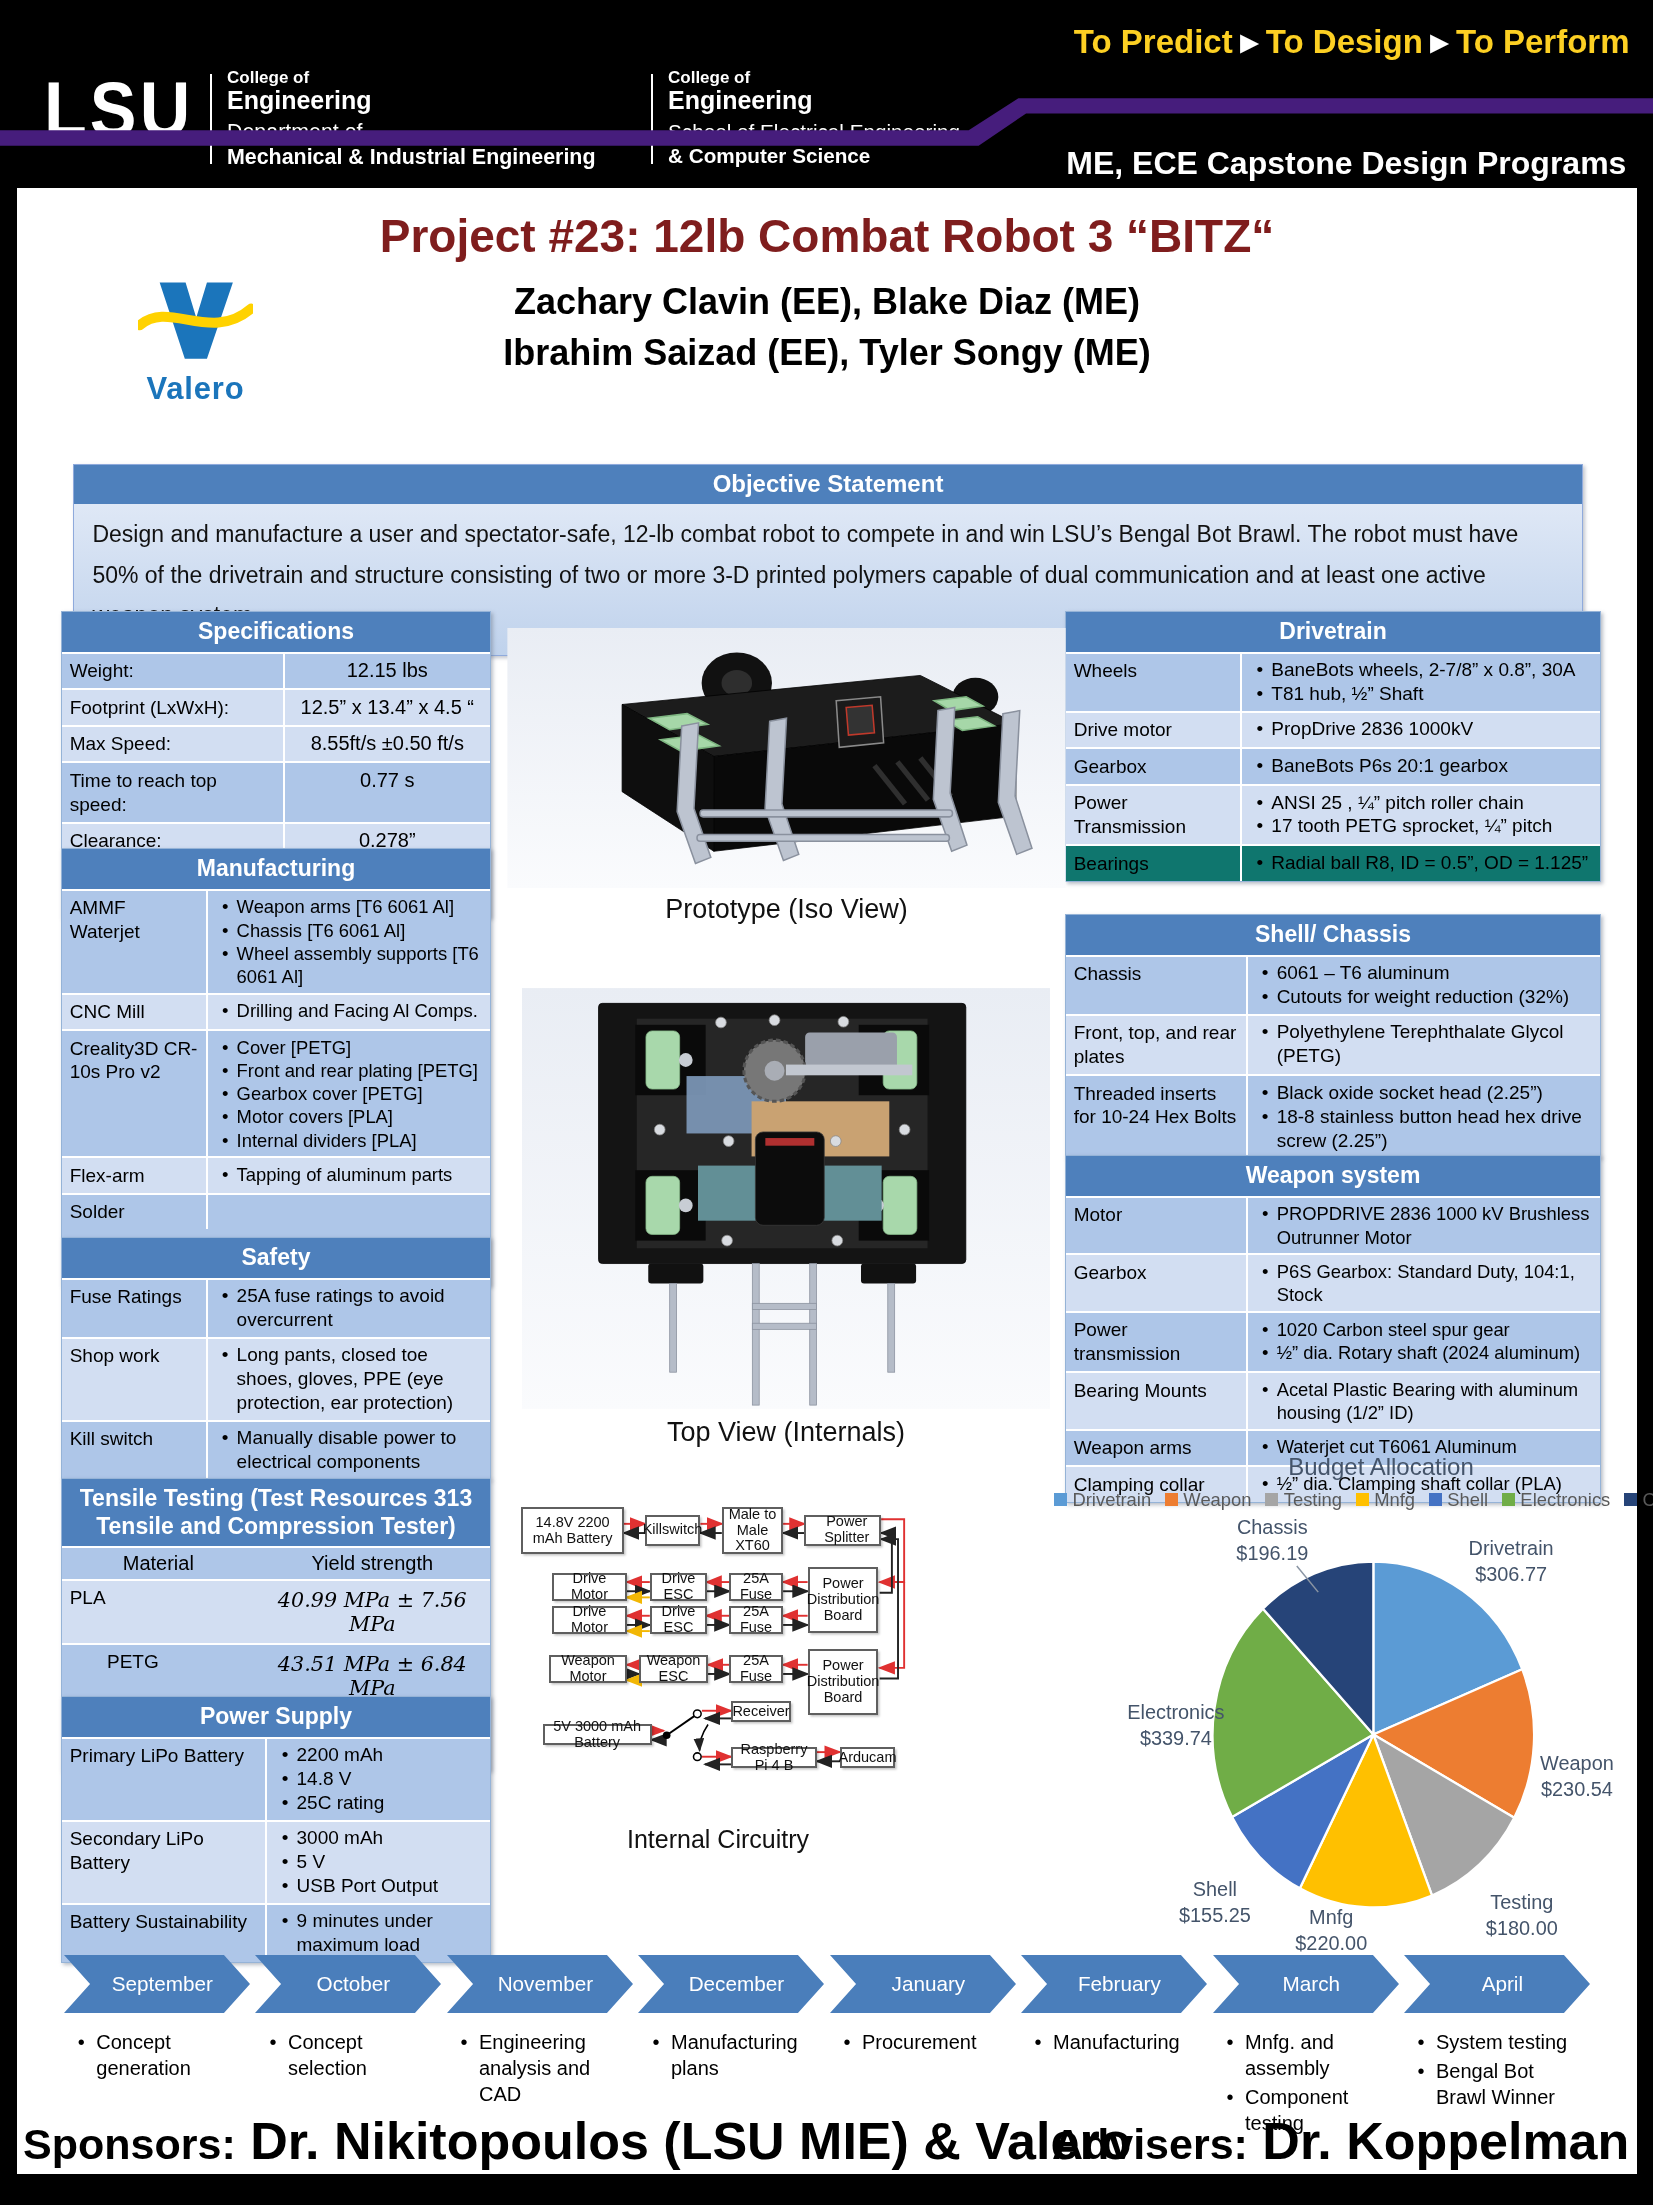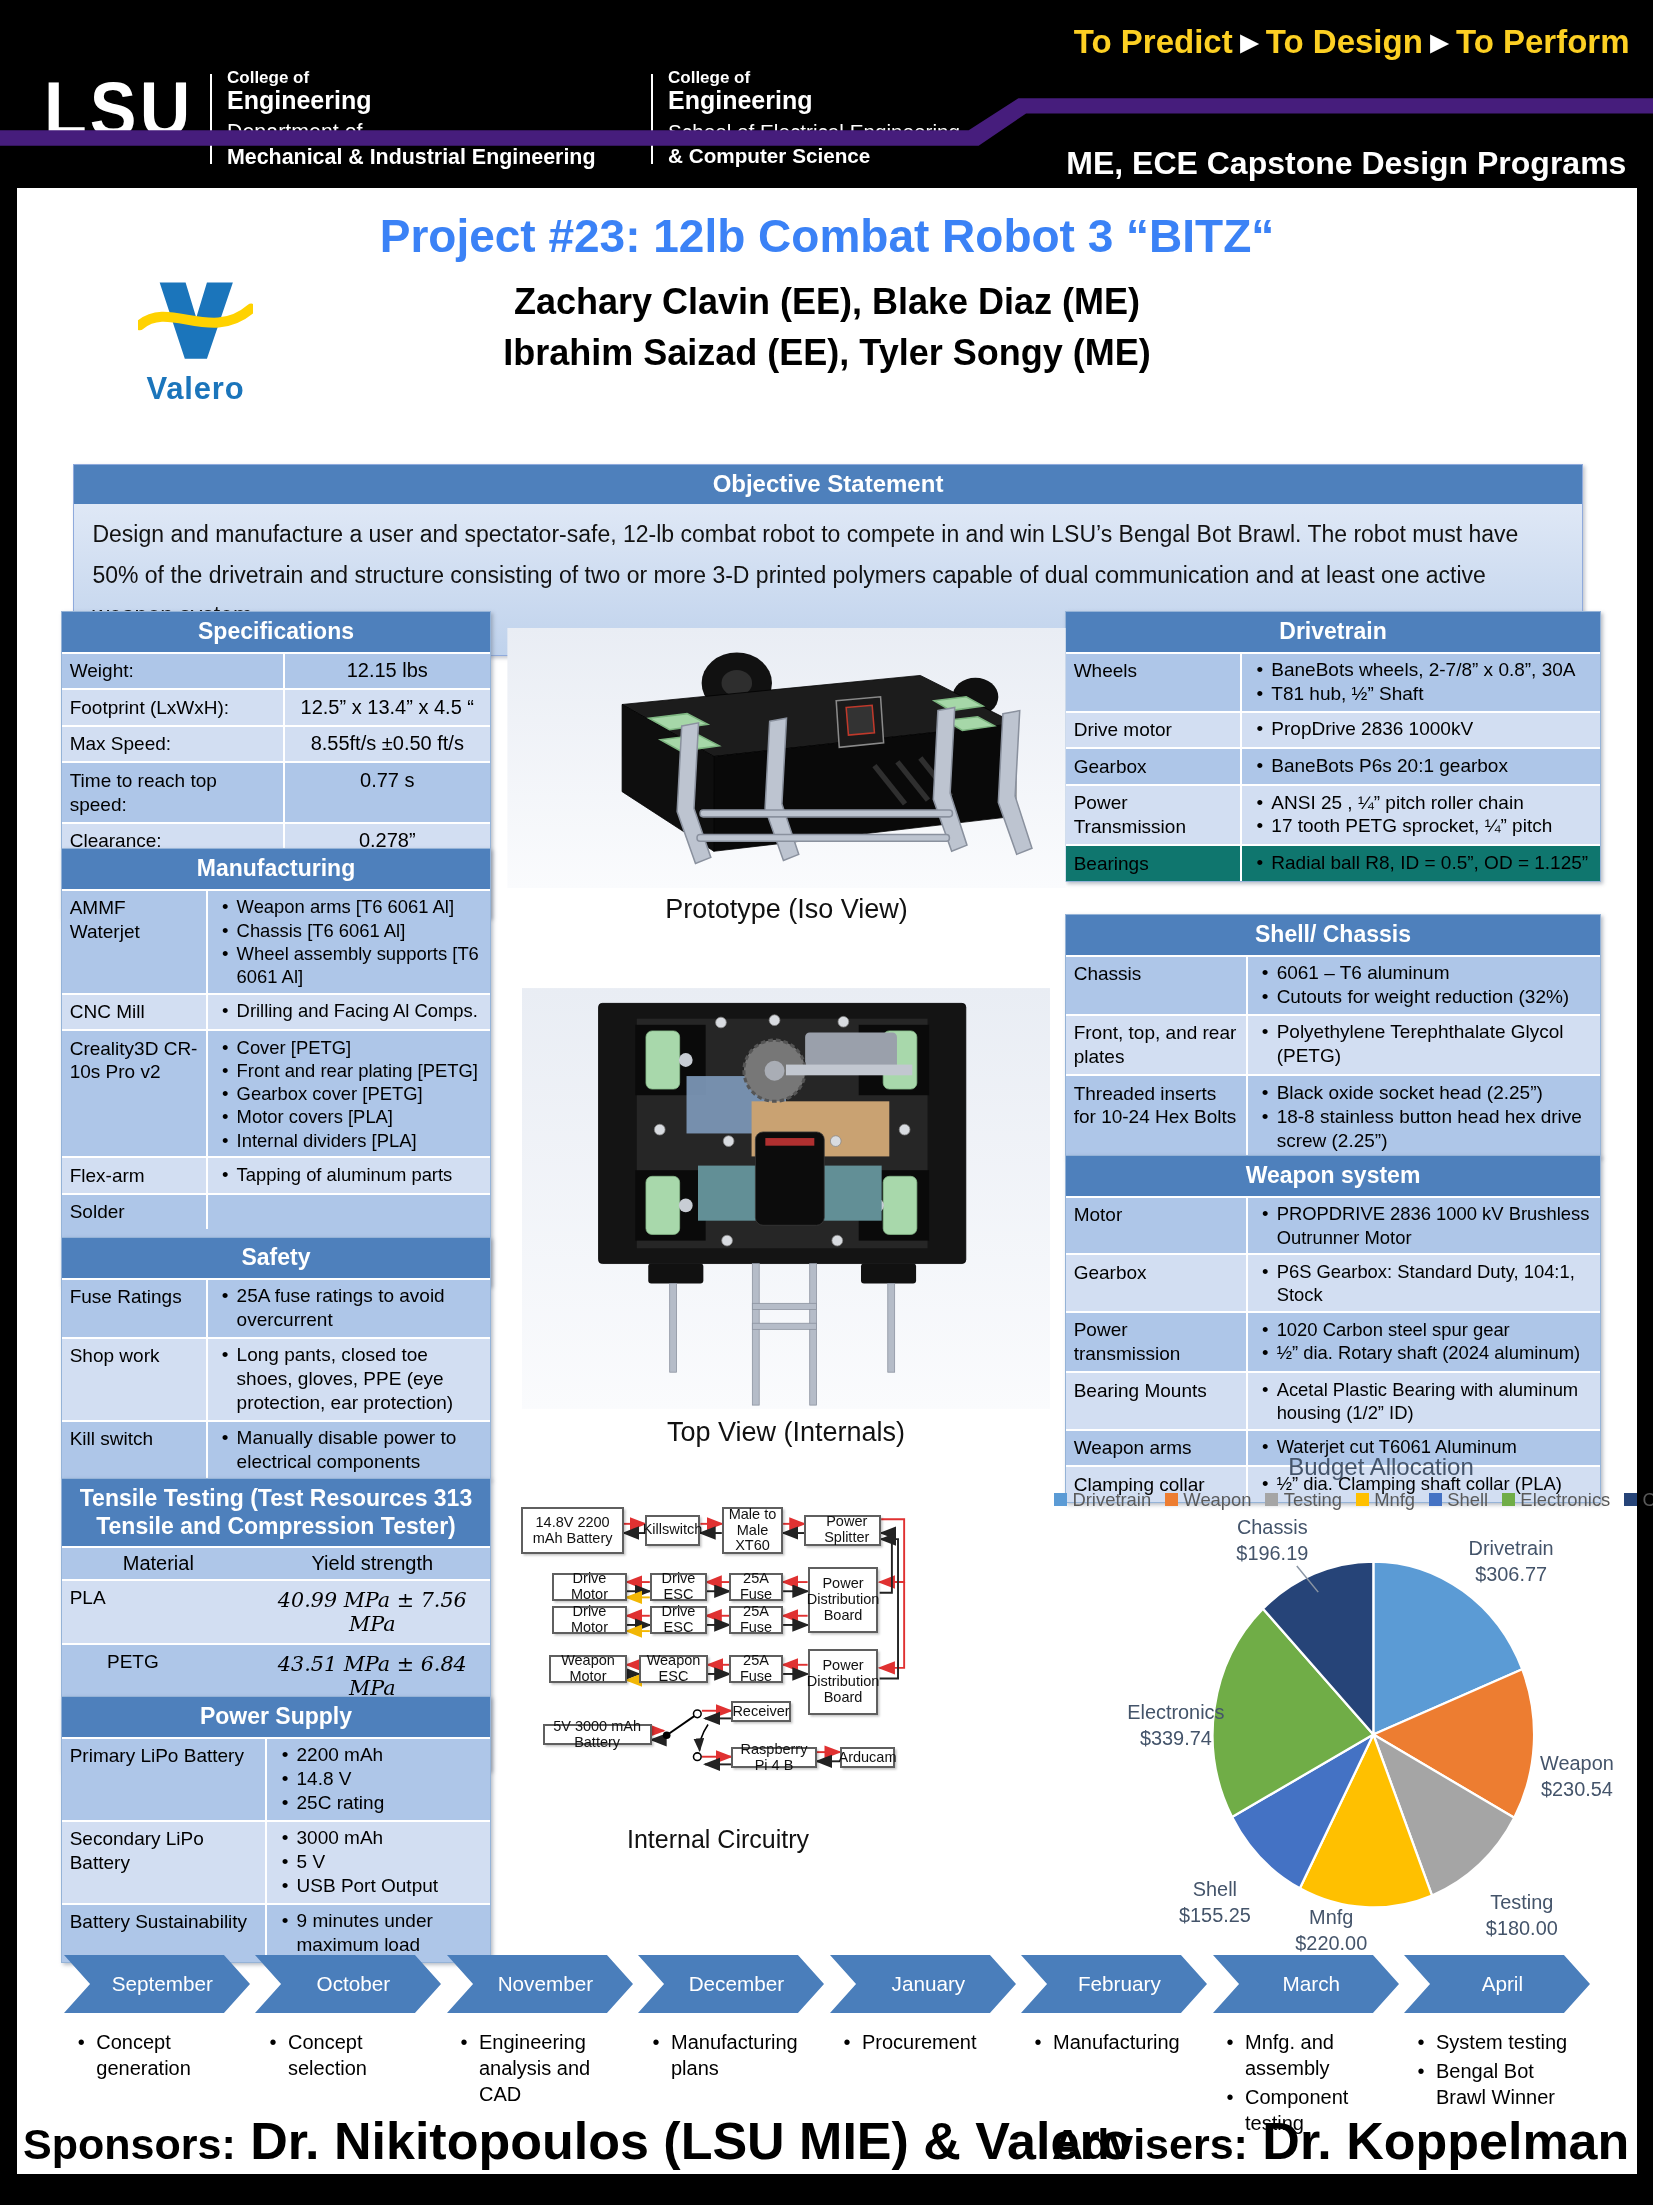--- a/index.html
+++ b/index.html
@@ -15,21 +15,21 @@
   .dept .l3 { font-size:21.4px; font-weight:400; margin-top:6.1px; line-height:1.15; }
   .dept .l4 { font-size:21.4px; font-weight:bold; line-height:1.15; }
   .motto { position:absolute; right:24.5px; top:23px; font-size:33px; font-weight:bold; color:#FDD023; white-space:nowrap; }
   .motto .sep { color:#fff; font-size:23px; padding:0 7.7px; vertical-align:3.1px; }
   .program { position:absolute; right:27.6px; top:145px; font-size:32px; font-weight:bold; color:#fff; }
   #purple-stripe { position:absolute; left:0; top:0; width:1654px; height:188px; }
 
   
   .content { position:absolute; left:17px; top:188px; width:1620px; height:1986px; background:#fff; }
   .abs { position:absolute; }
-  .poster-title { left:0; top:21.4px; width:1620px; text-align:center; font-size:46px; font-weight:bold; color:#3b82f6; }
+  .poster-title { left:0; top:21.4px; width:1620px; text-align:center; font-size:46px; font-weight:bold; color:#7f1d1d; }
   .authors { left:0; width:1620px; text-align:center; font-size:36px; font-weight:bold; color:#000; }
   .valero-box { left:98px; top:90px; width:161px; text-align:center; }
   .valero-name { font-size:31px; font-weight:bold; color:#1B75BB; letter-spacing:0.8px; }
 
   
   .obj { left:56px; top:276px; width:1510px; border:1.5px solid #8FAADC; box-shadow:2.3px 2.3px 3.8px rgba(100,110,130,.4); }
   .obj-h { background:#4E80BC; color:#fff; font-weight:bold; text-align:center; font-size:24px; padding:5.4px 0; }
   .obj-b { background:linear-gradient(#dfe8f6,#bfd2ec); color:#111; font-size:23px; line-height:1.75; padding:10.7px 18.4px 20px 18.4px; }
 
   

